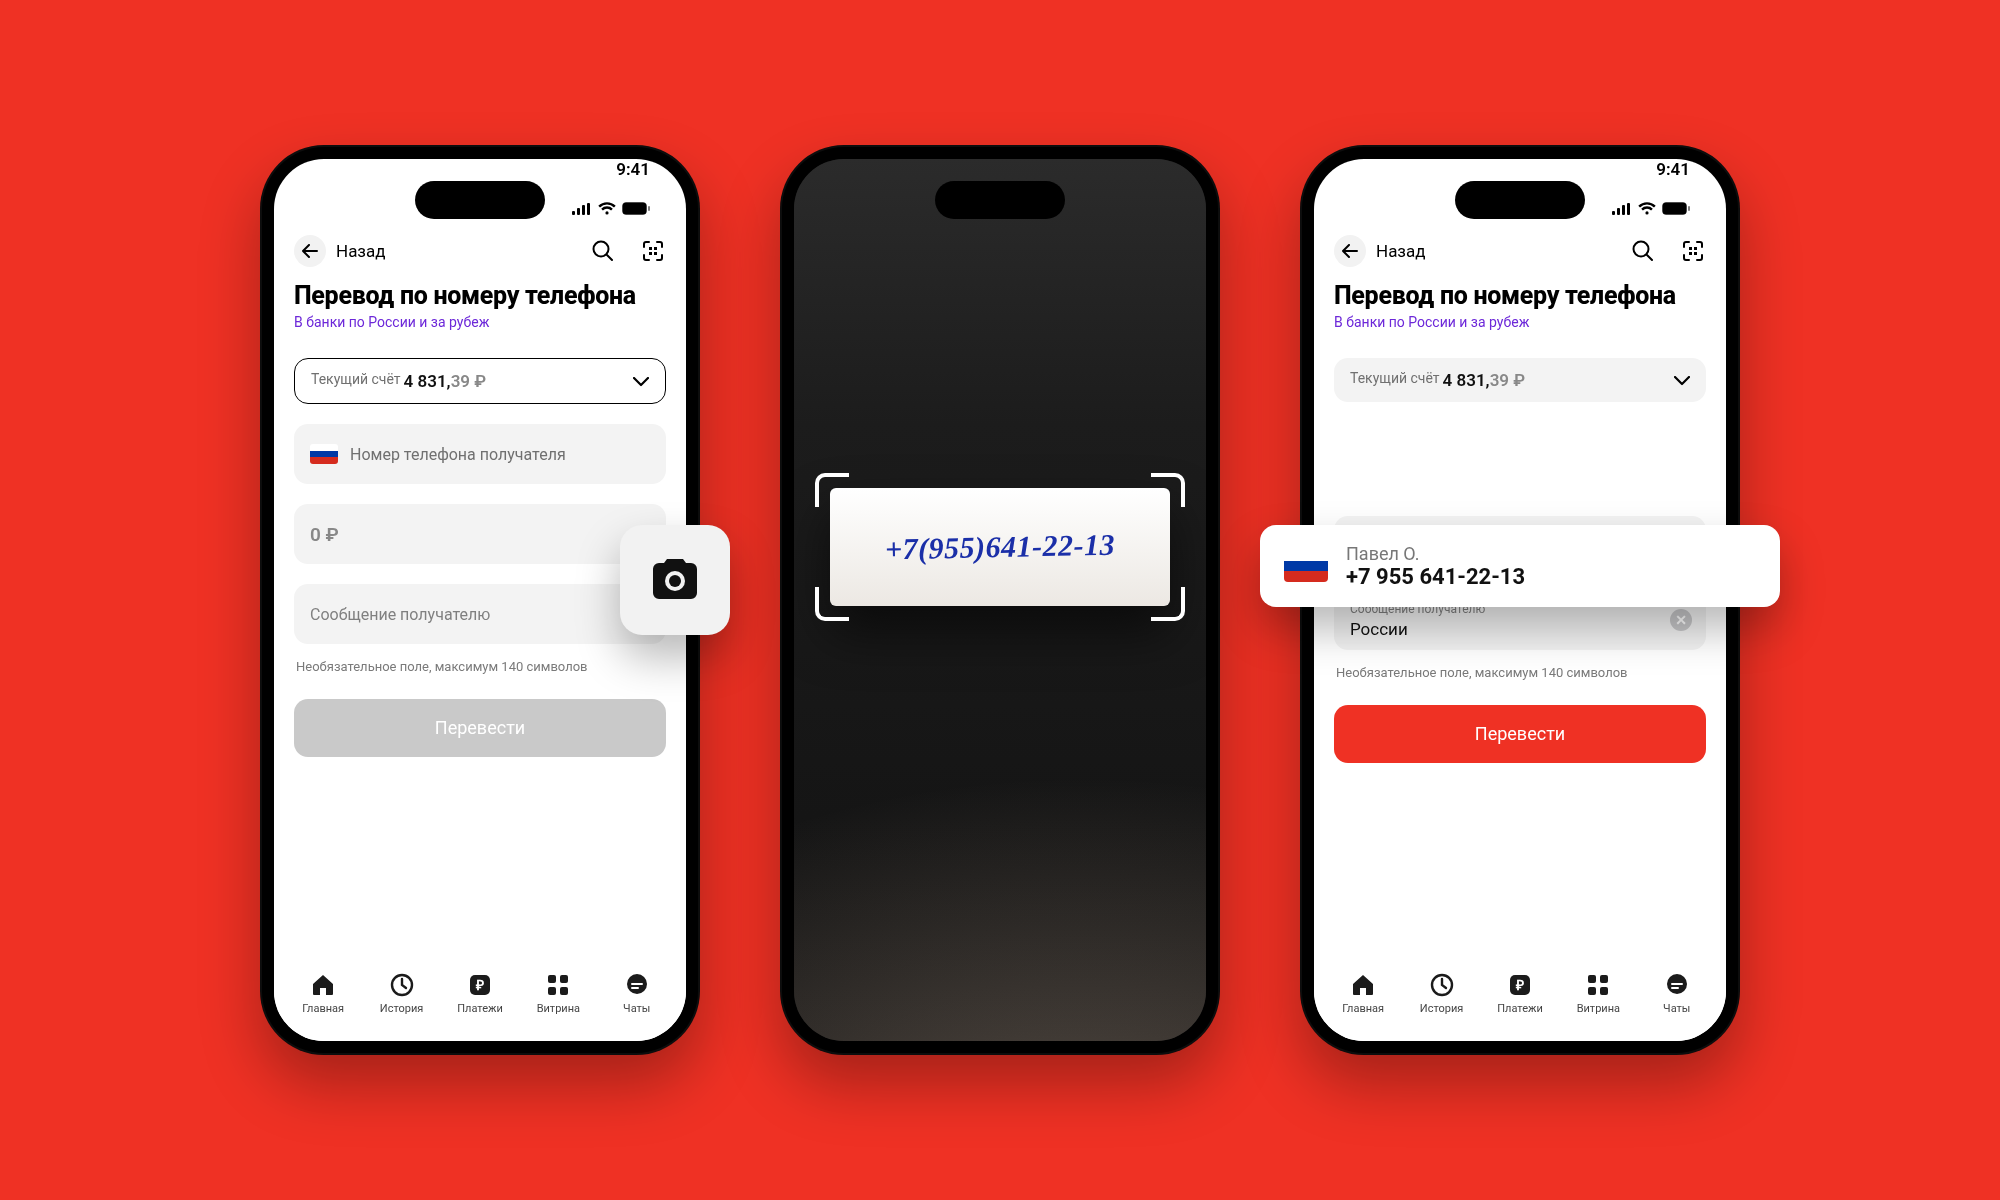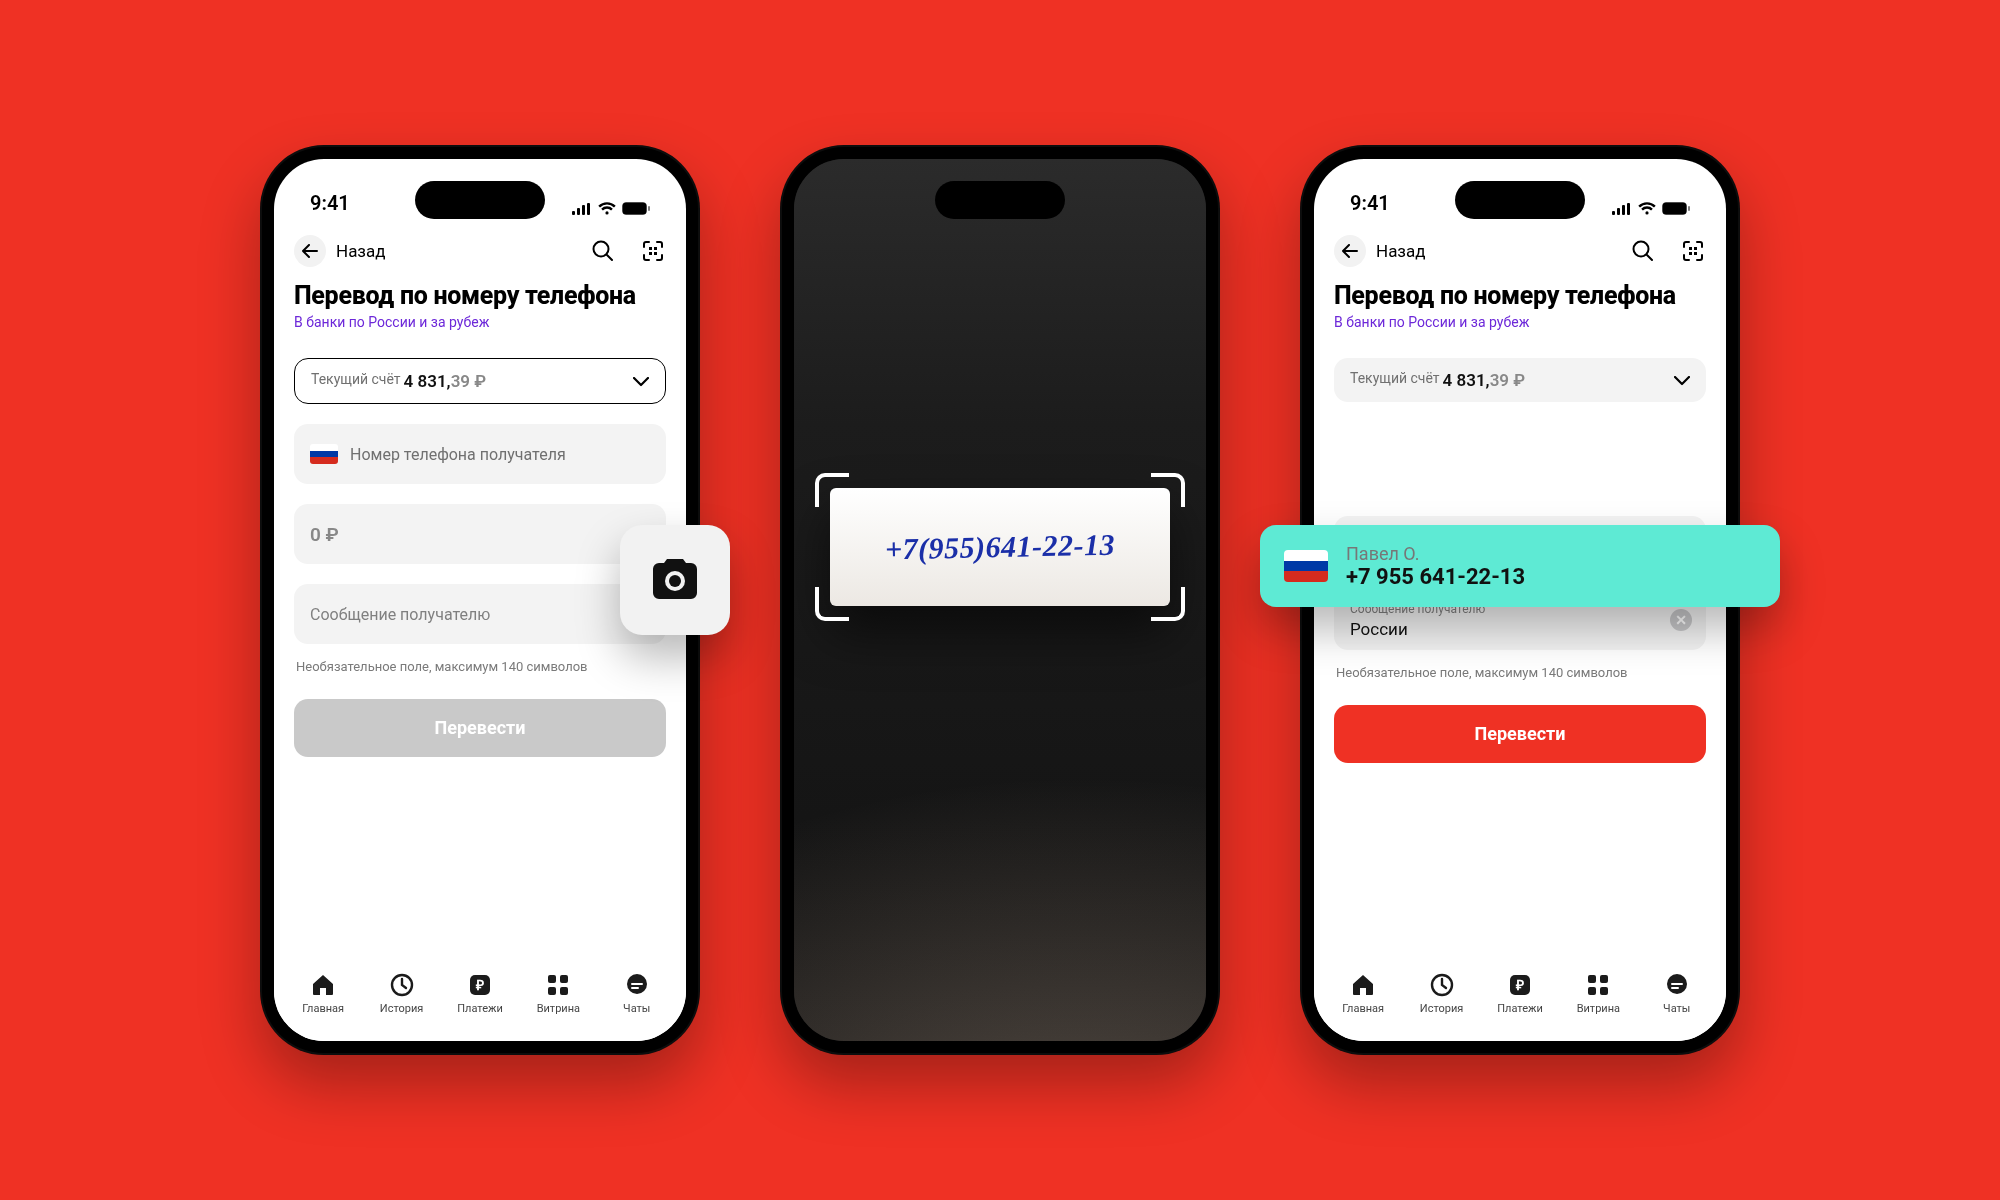--- a/index.html
+++ b/index.html
@@ -46,22 +46,23 @@
     z-index: 50;
   }
 
   
   .status-bar {
     height: 60px;
     display: flex;
     align-items: flex-end;
     justify-content: space-between;
     padding: 0 36px 4px 36px;
-    font-size: 20px;
+    font-size: 17px;
     font-weight: 600;
+    flex-direction: column;
   }
   .status-right { display:flex; align-items:center; gap:6px; }
   .status-right svg { display:block; }
 
   
   .nav-bar {
     display:flex; align-items:center; justify-content:space-between;
     padding: 16px 20px 12px 20px;
   }
   .nav-left { display:flex; align-items:center; gap:10px; font-size:17px; }
@@ -109,40 +110,40 @@
   .clear-btn {
     position:absolute; right:14px; top:50%; transform:translateY(-50%);
     width:22px; height:22px; border-radius:50%; background:#c7c7c9; color:#fff;
     display:flex; align-items:center; justify-content:center; font-size:14px; font-weight:700;
   }
 
   .cta {
     margin: 6px 20px 0;
     height:58px; border-radius:14px;
     display:flex; align-items:center; justify-content:center;
-    font-size:18px; font-weight:700; color:#fff;
+    font-size:18px; font-weight:400; color:#fff;
   }
   .cta.disabled { background:#c9c9c9; }
   .cta.active   { background:#EF3124; }
 
   
   .camera-pop {
     position:absolute;
     top: 380px; right: -30px;
     width:110px; height:110px;
     background:#f2f2f2; border-radius:22px;
     box-shadow: 0 22px 44px rgba(0,0,0,.28);
     display:flex; align-items:center; justify-content:center;
     z-index:60;
   }
 
   
   .contact-pop {
     position:absolute; left:-40px; right:-40px; top:380px;
-    background:#5eead4; border-radius:16px;
+    background:#ffffff; border-radius:16px;
     box-shadow: 0 22px 44px rgba(0,0,0,.28);
     padding: 18px 24px;
     display:flex; align-items:center; gap:18px;
     z-index:60;
   }
   .contact-pop .flag { width:44px; height:32px; border-radius:4px;}
   .contact-pop .name  { color:#777; font-size:18px; }
   .contact-pop .phonek{ color:#111; font-size:22px; font-weight:700; }
 
   

